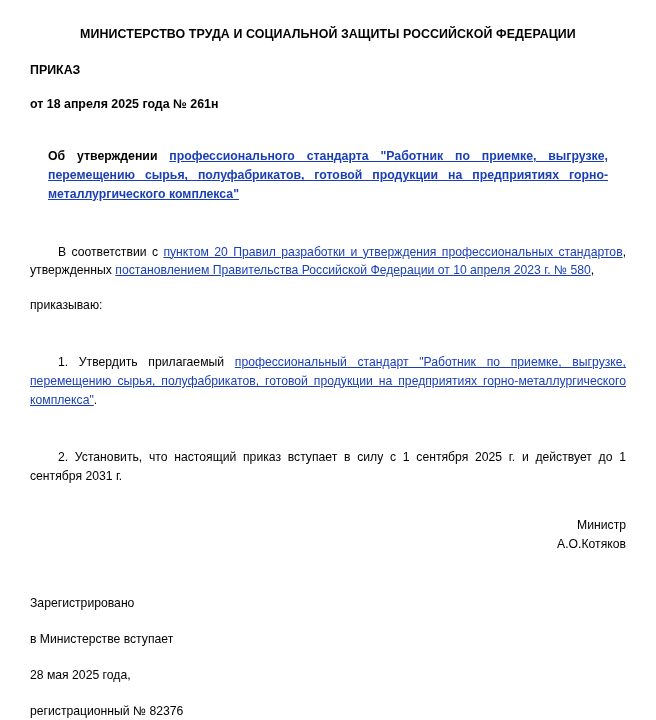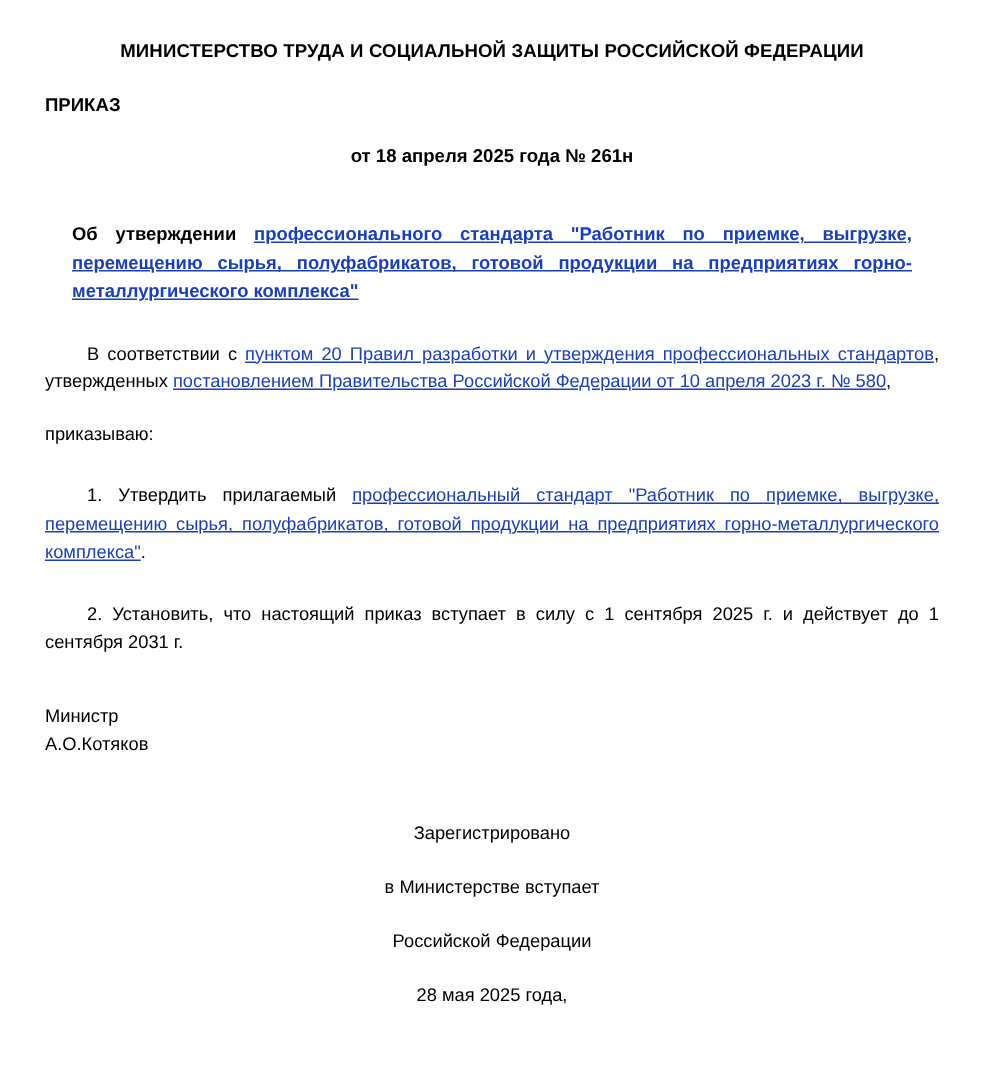--- a/index.html
+++ b/index.html
@@ -30,60 +30,60 @@
     margin: 8px 0 0 0;
     line-height: 1.4;
   }
   .doc-type {
     text-align: left;
     font-weight: bold;
     font-size: 12.4px;
     margin: 20px 0 0 0;
   }
   .doc-date {
-    text-align: center;
+    text-align: left;
     font-weight: bold;
     font-size: 12.4px;
     margin: 20px 0 0 0;
   }
   .subject {
     margin: 36px 18px 16px 18px;
     text-align: justify;
     font-weight: bold;
     font-size: 12.3px;
     line-height: 1.55;
   }
   .subject .lead {
     color: #000;
   }
   .link {
     color: #1a3fb5;
     text-decoration: underline;
     cursor: pointer;
   }
   .body-par {
-    margin: 22px 0 0 0;
+    margin: 38px 0 0 0;
     text-align: justify;
     line-height: 1.55;
     text-indent: 28px;
   }
   .body-par.no-indent {
     text-indent: 0;
   }
   .par-small-gap {
     margin-top: 16px;
   }
   .signature {
     margin-top: 30px;
+    text-align: right;
     line-height: 1.6;
   }
   .reg-block {
     margin-top: 42px;
     line-height: 1.0;
-    text-align: center;
   }
   .reg-block div {
     margin-bottom: 24px;
   }
 </style>
 </head>
 <body>
 
 <div class="page">
 
@@ -110,17 +110,17 @@
   <div class="body-par">2. Установить, что настоящий приказ вступает в силу с 1 сентября 2025 г. и действует до 1 сентября 2031 г.</div>
 
   <div class="signature">
     <div>Министр</div>
     <div>А.О.Котяков</div>
   </div>
 
   <div class="reg-block">
     <div>Зарегистрировано</div>
     <div>в Министерстве вступает</div>
-    <div>Российской Федерации</div>
     <div>28 мая 2025 года,</div>
+    <div>регистрационный № 82376</div>
   </div>
 
 </div>
 
 </body></html>

